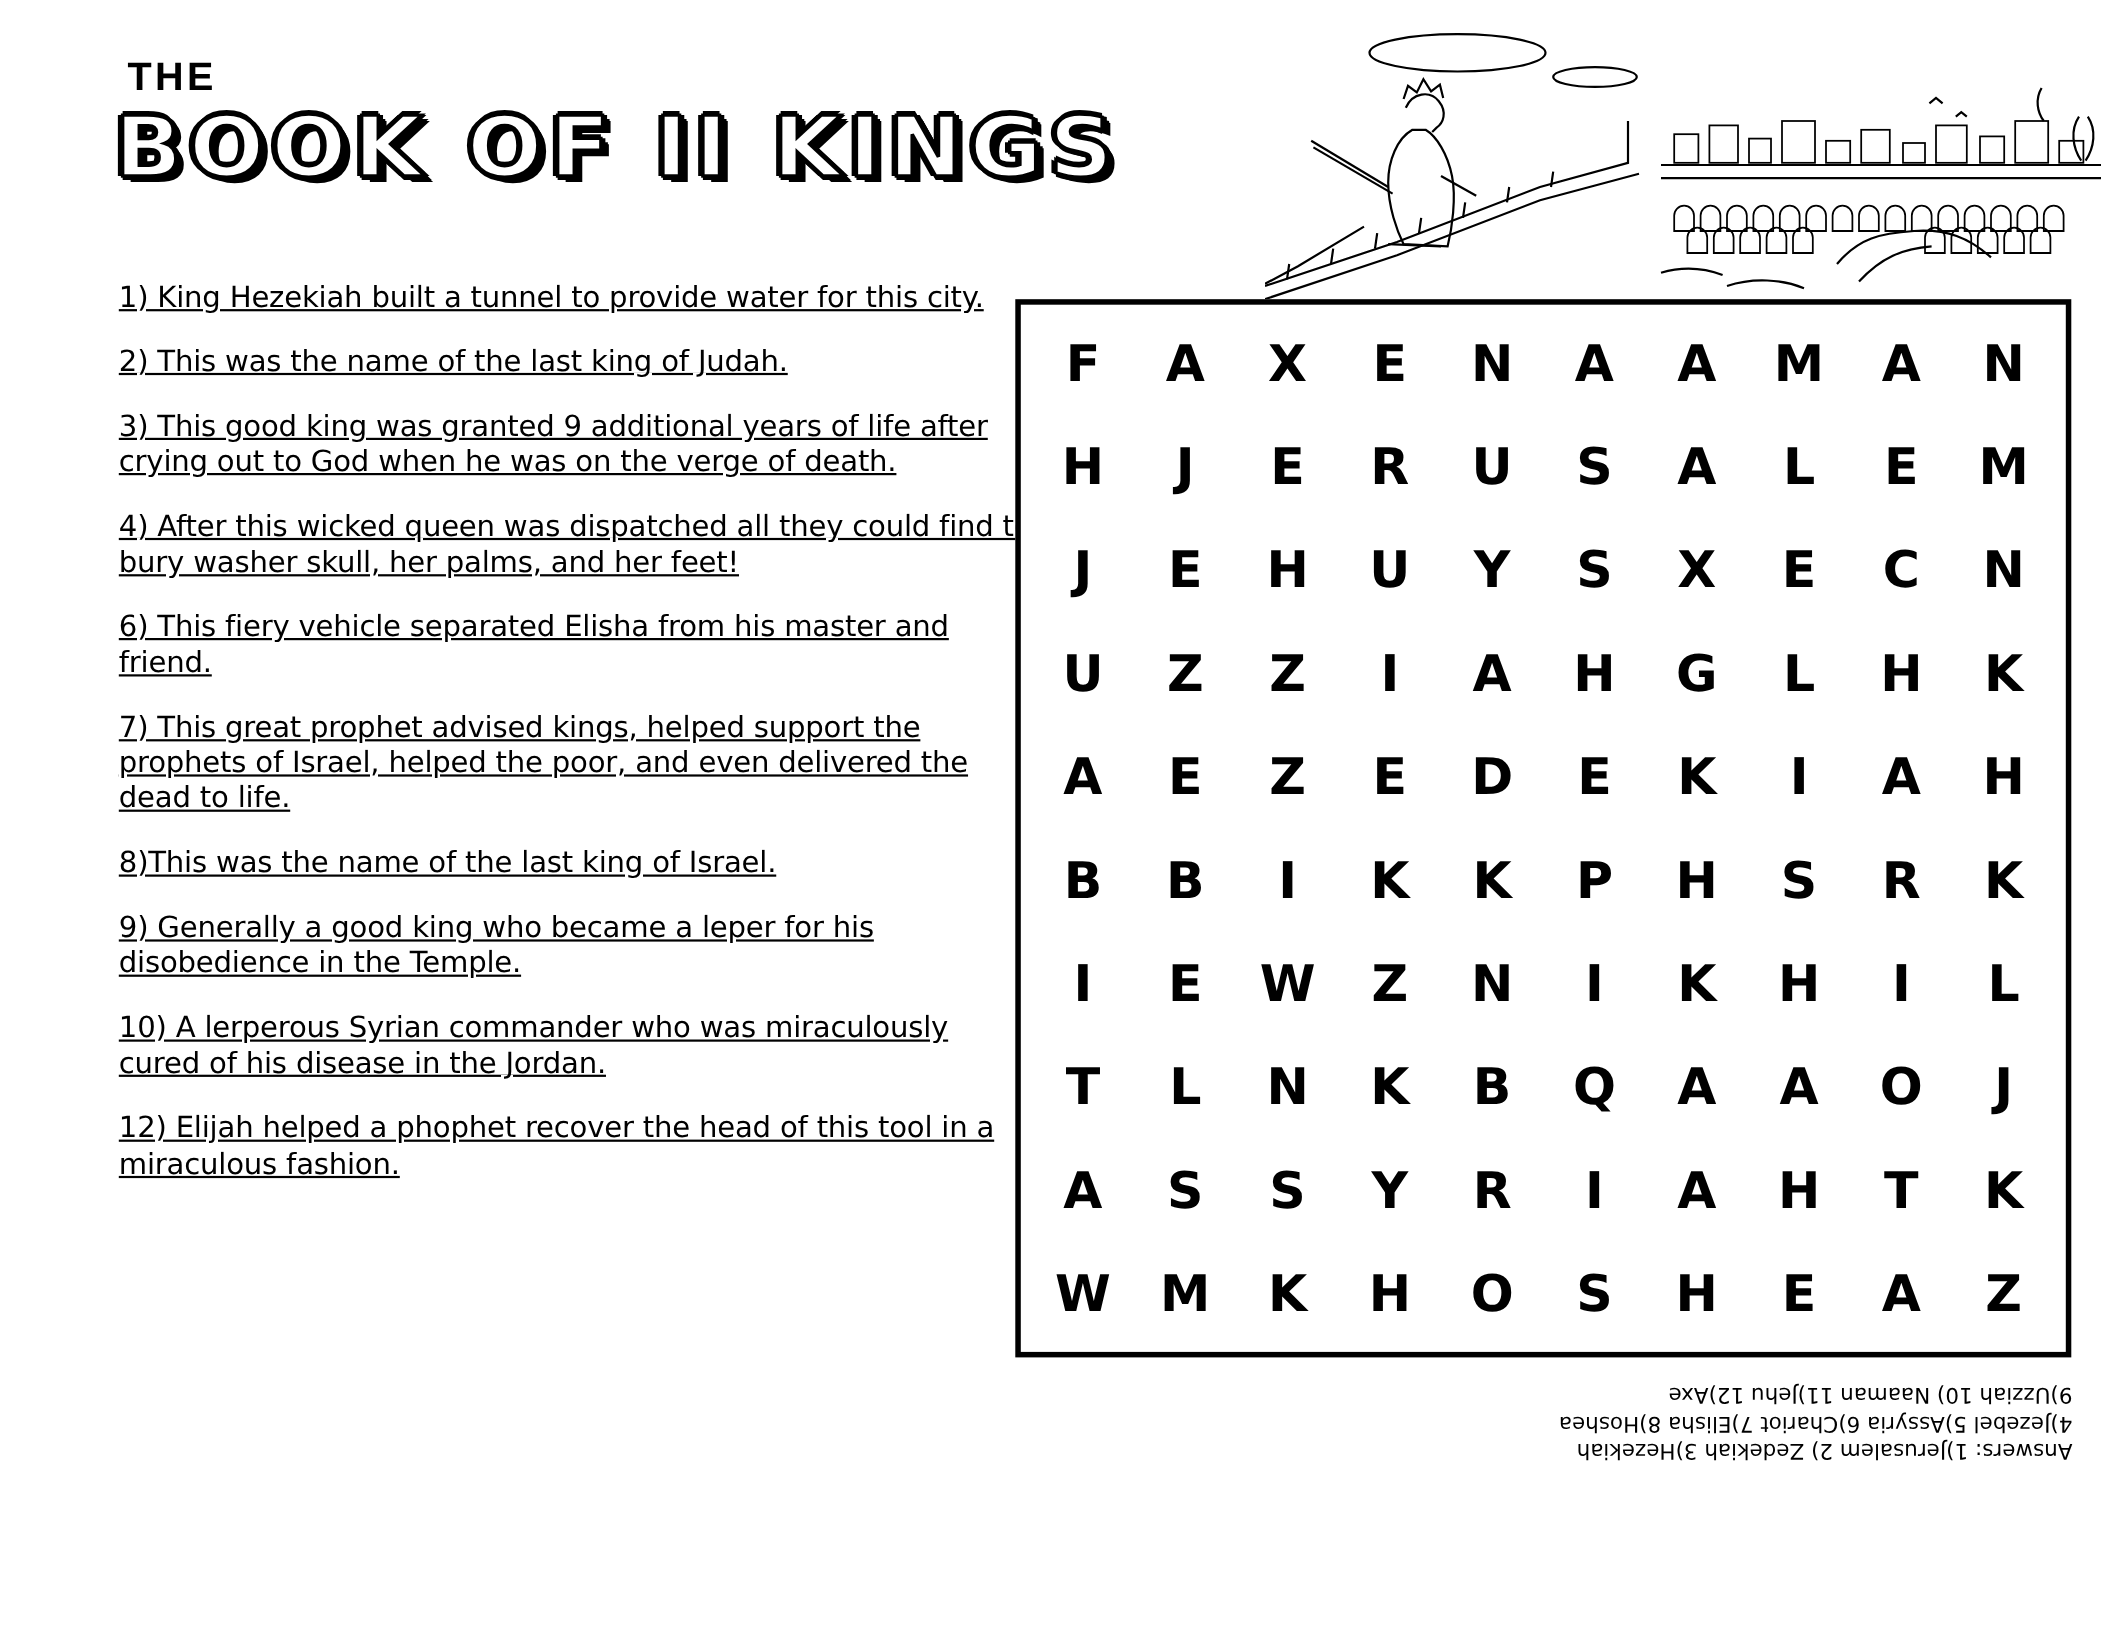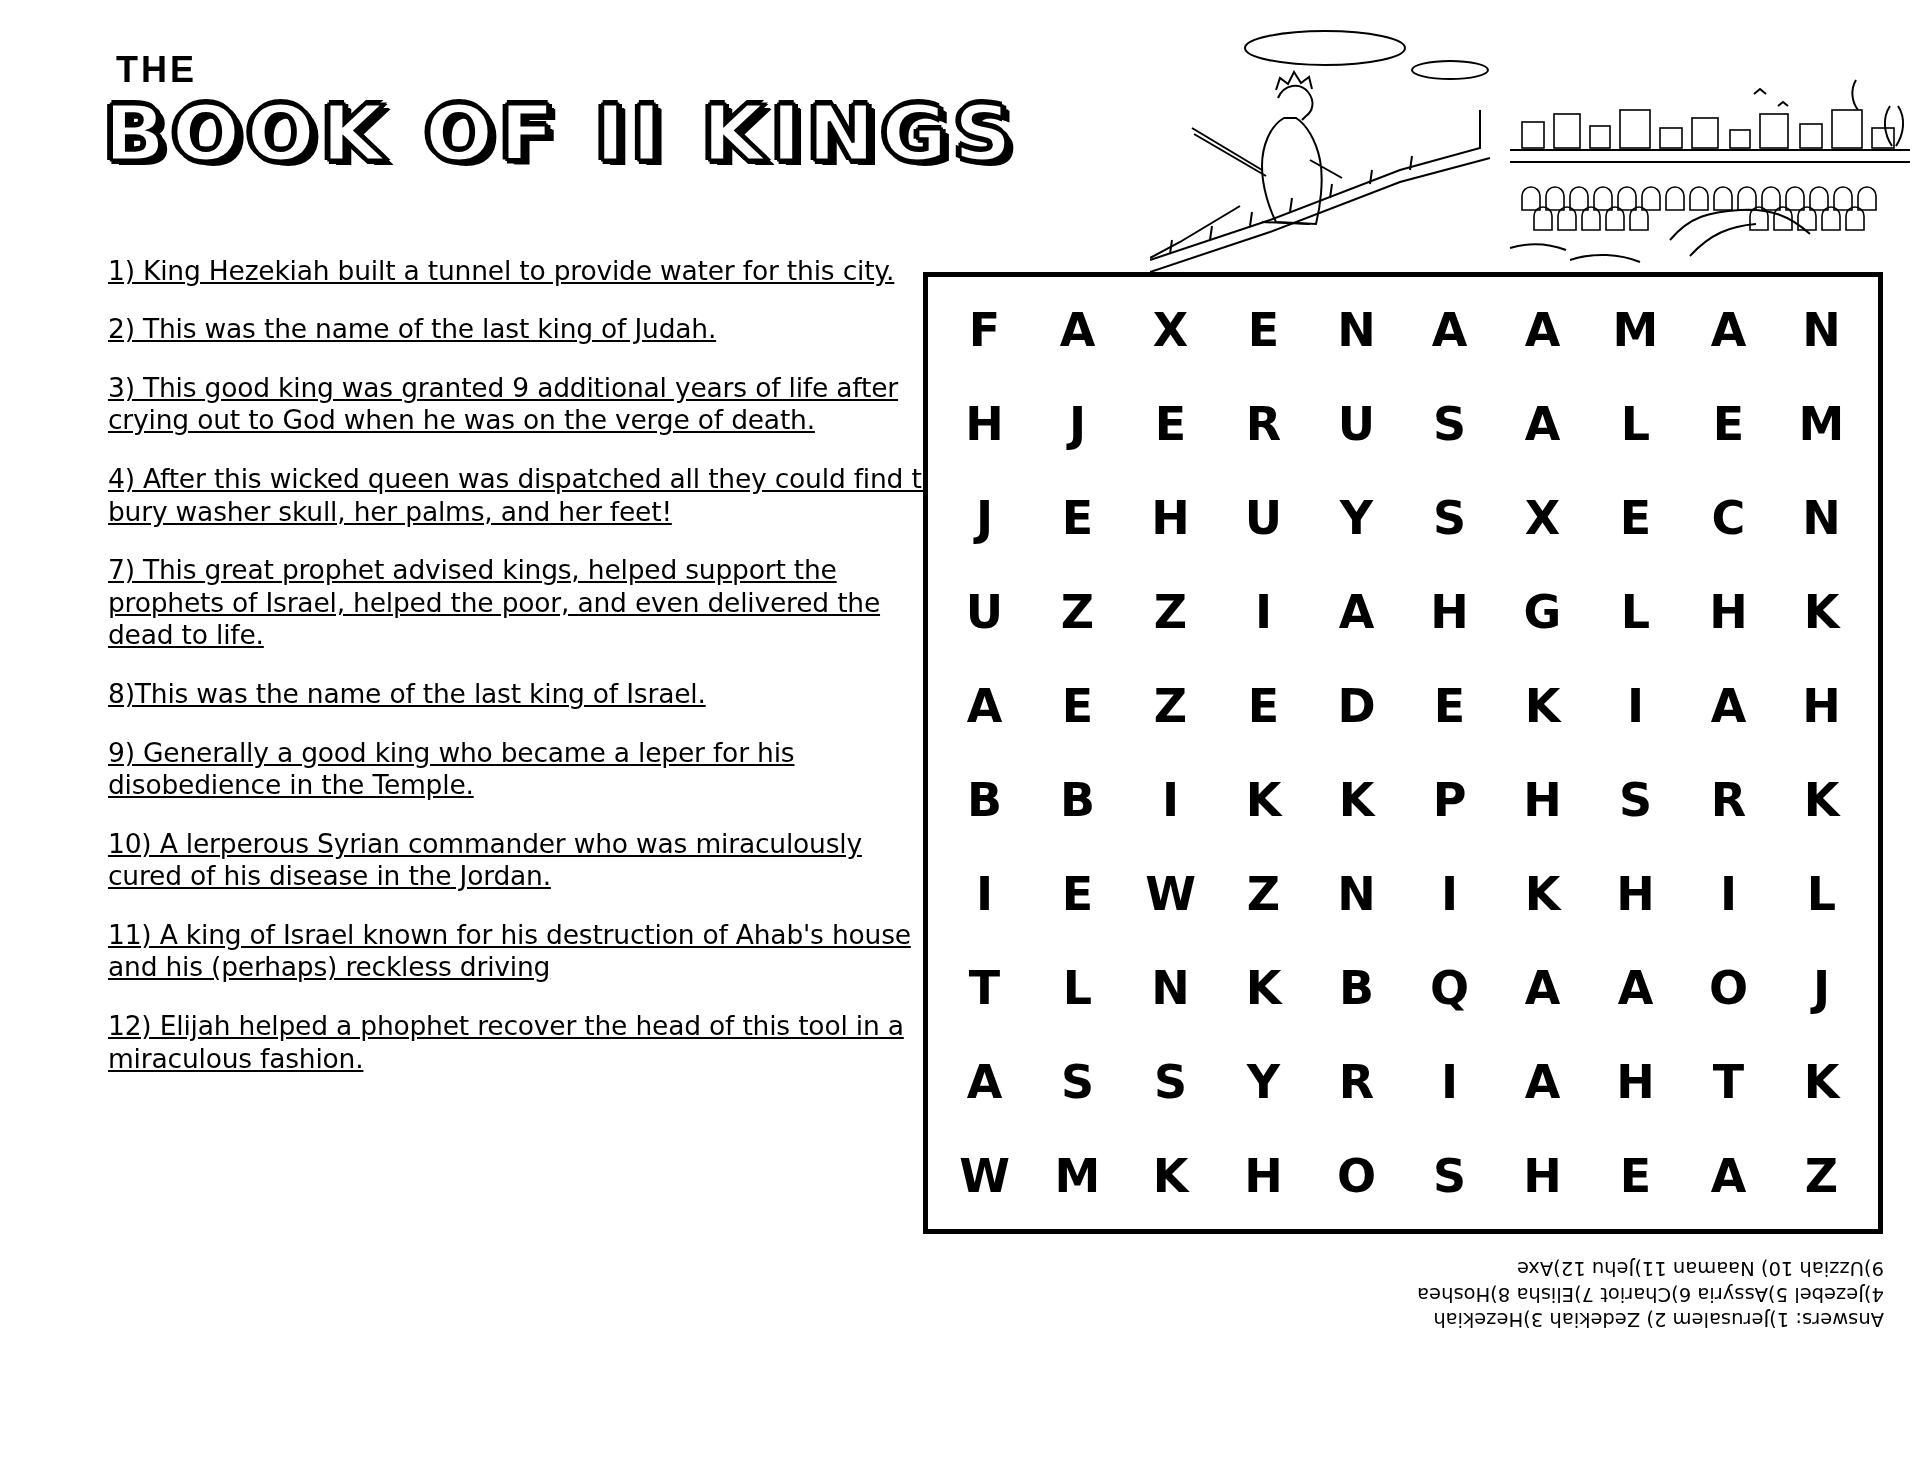--- a/index.html
+++ b/index.html
@@ -203,25 +203,25 @@
       <path d="M360 238 c20 -6 40 -4 56 2 M420 250 c24 -8 50 -6 70 2"></path>
     </g>
   </svg>
 </div>
 
 <div id="clues">
   <p class="clue">1) King Hezekiah built a tunnel to provide water for this city.</p>
   <p class="clue">2) This was the name of the last king of Judah.</p>
   <p class="clue">3) This good king was granted 9 additional years of life after crying out to God when he was on the verge of death.</p>
   <p class="clue">4) After this wicked queen was dispatched all they could find to bury washer skull, her palms, and her feet!</p>
+  <p class="clue">6) This fiery vehicle separated Elisha from his master and friend.</p>
   <p class="clue">7) This great prophet advised kings, helped support the prophets of Israel, helped the poor, and even delivered the dead to life.</p>
   <p class="clue">8)This was the name of the last king of Israel.</p>
   <p class="clue">9) Generally a good king who became a leper for his disobedience in the Temple.</p>
   <p class="clue">10) A lerperous Syrian commander who was miraculously cured of his disease in the Jordan.</p>
-  <p class="clue">11) A king of Israel known for his destruction of Ahab's house and his (perhaps) reckless driving</p>
   <p class="clue">12) Elijah helped a phophet recover the head of this tool in a miraculous fashion.</p>
 </div>
 
 <div id="puzzle">
   <div id="grid">
       <div class="cell">F</div>
       <div class="cell">A</div>
       <div class="cell">X</div>
       <div class="cell">E</div>
       <div class="cell">N</div>

